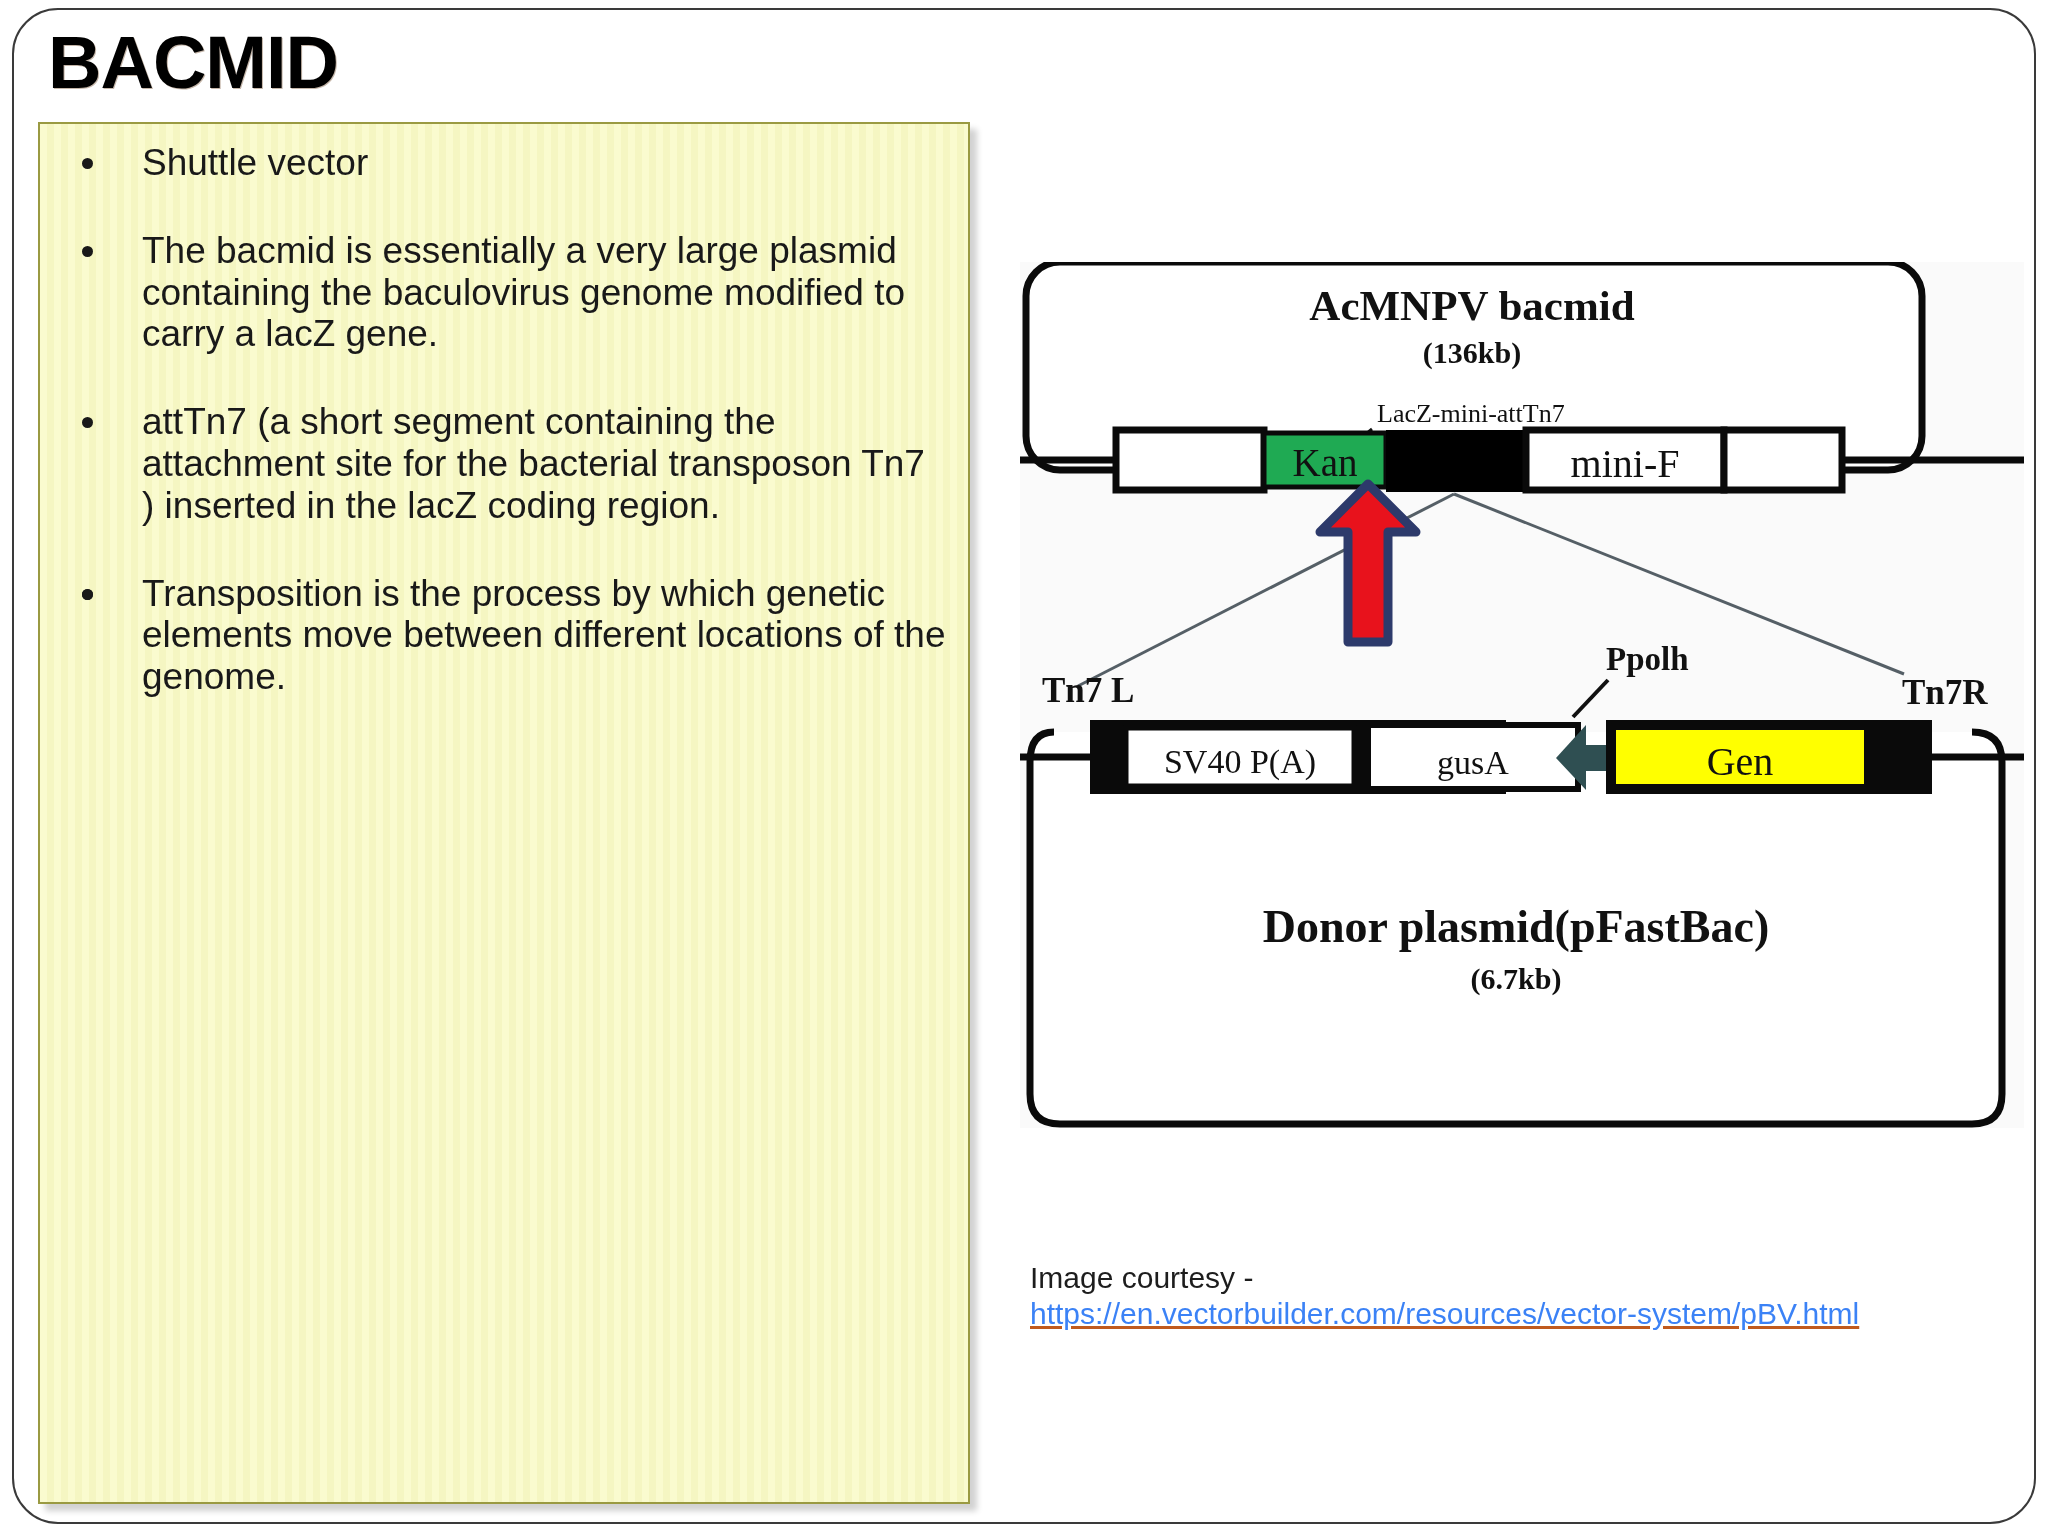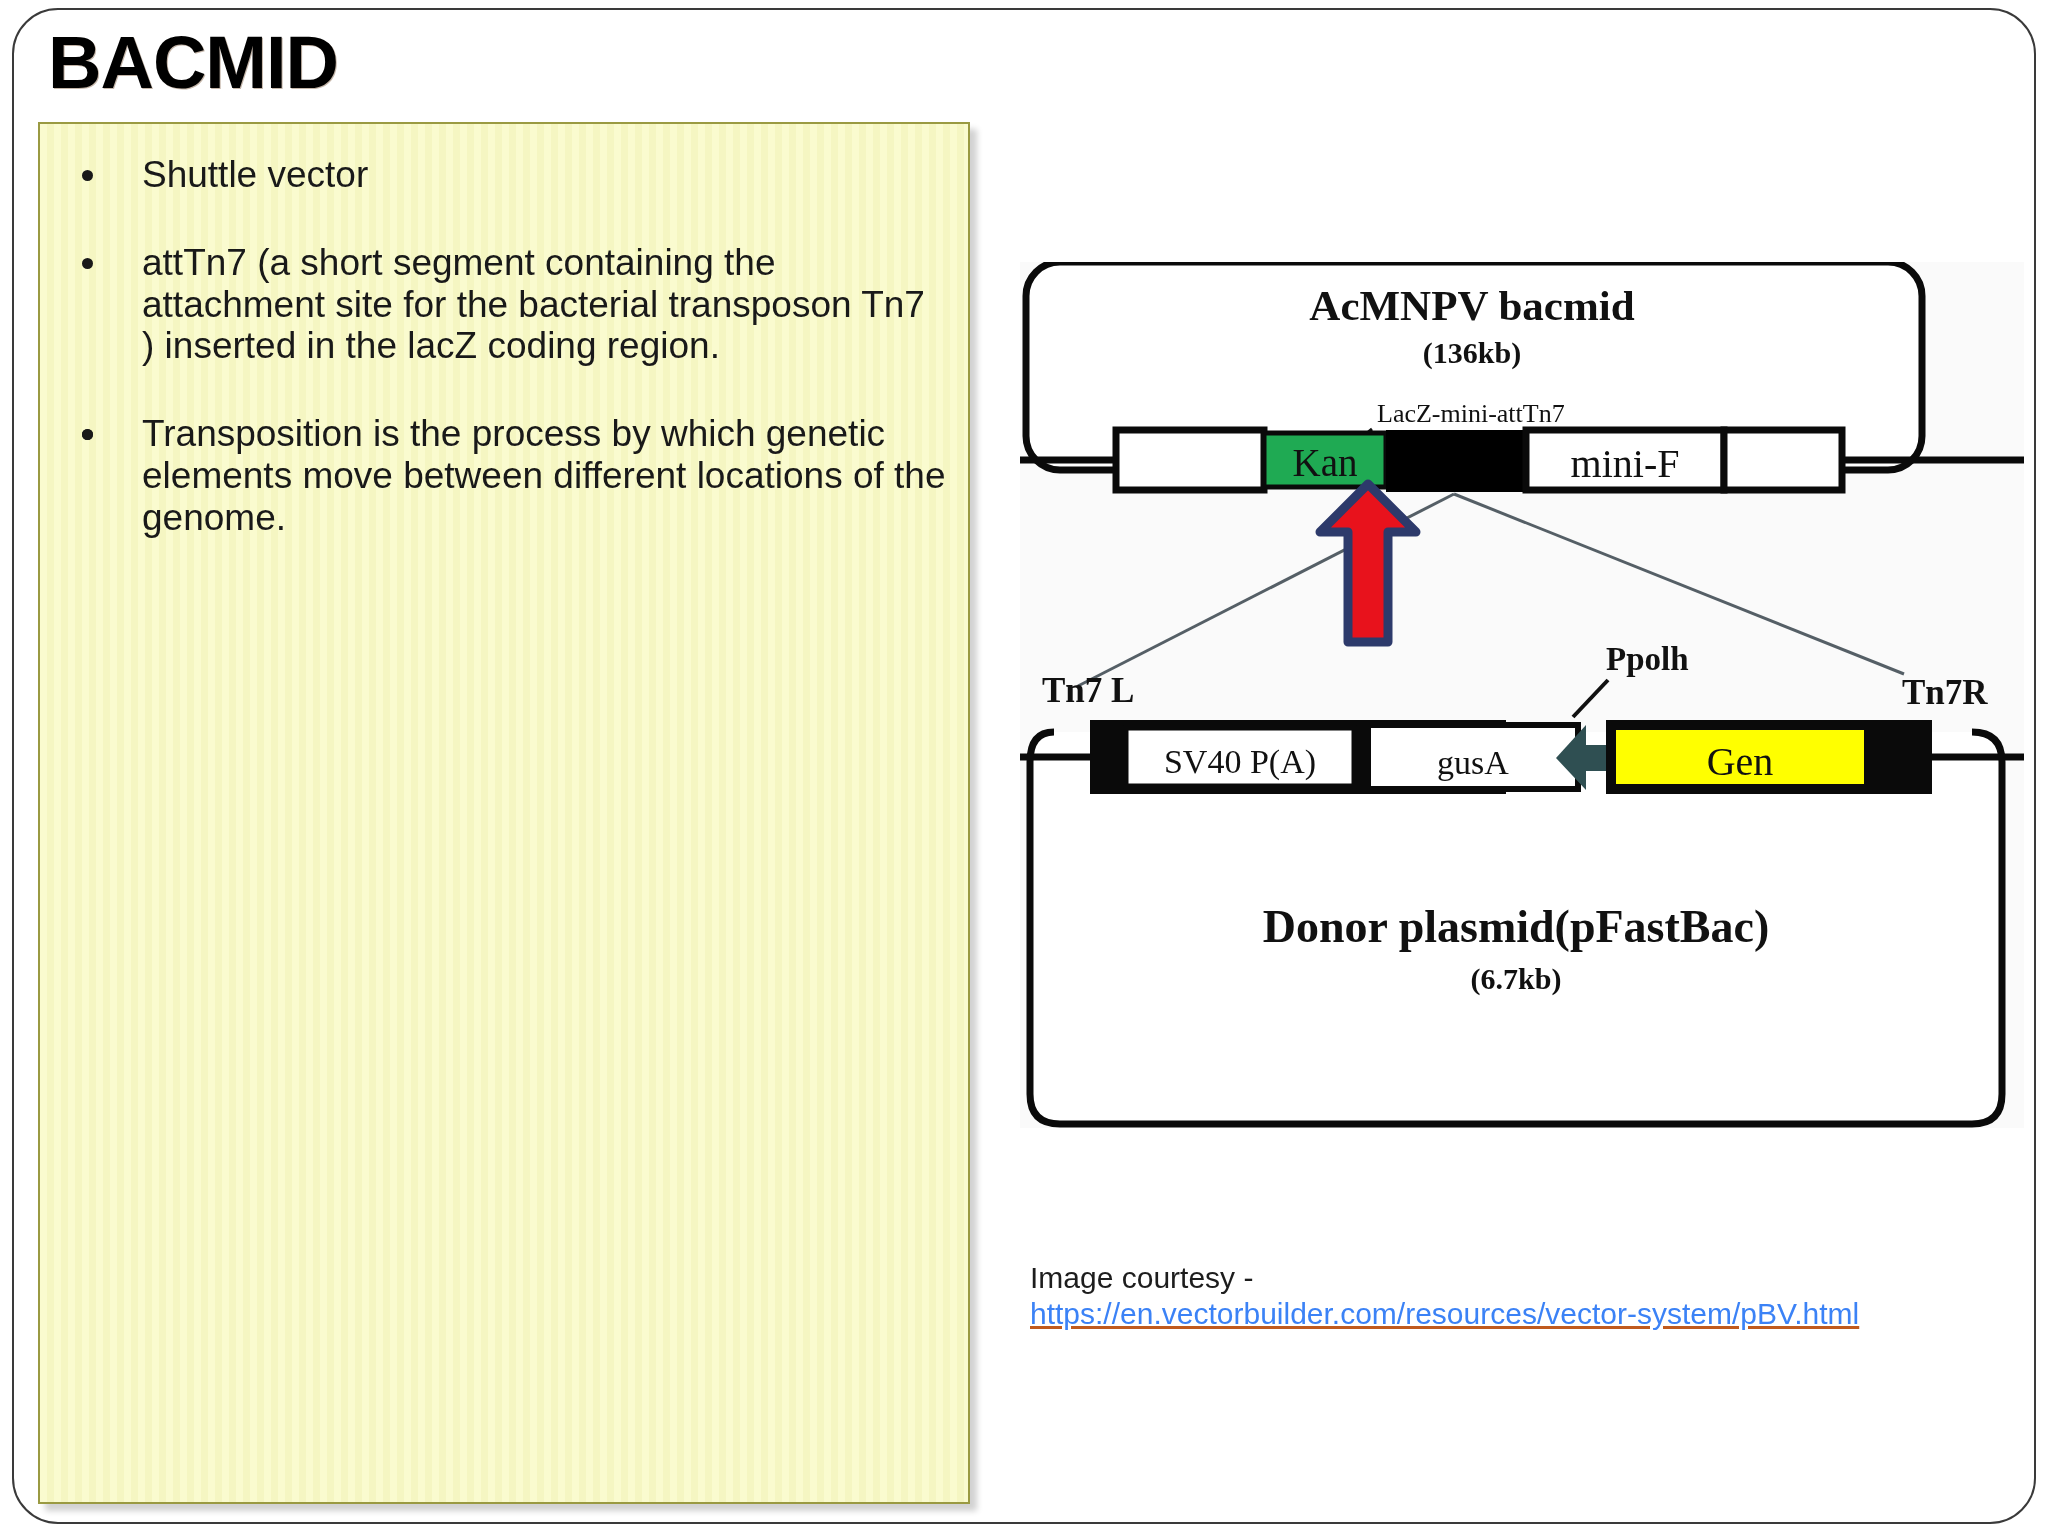--- a/index.html
+++ b/index.html
@@ -59,21 +59,21 @@
     padding: 18px 22px 0 22px;
   }
   ul.bullets {
     list-style: none;
     margin: 0;
     padding: 0;
   }
   ul.bullets > li {
     position: relative;
     padding-left: 80px;
-    margin: 12px 0 46px 0;
+    margin: 0 0 46px 0;
     font-size: 37px;
     line-height: 1.13;
     color: #191919;
     font-family: "Liberation Sans", sans-serif;
   }
   ul.bullets > li .dot {
     position: absolute;
     left: 20px;
     top: 16px;
     width: 11px;
@@ -120,20 +120,24 @@
   <div id="title">BACMID</div>
 
   <div id="notes">
     <ul class="bullets">
       <li>
         <span class="dot"></span>
         <span>Shuttle vector</span>
       </li>
       <li>
         <span class="dot"></span>
+        <span>The bacmid is essentially a very large plasmid containing the baculovirus genome modified to carry a lacZ gene.</span>
+      </li>
+      <li>
+        <span class="dot"></span>
         <span>attTn7  (a short segment containing the attachment site for the bacterial transposon Tn7 ) inserted in the lacZ coding region.</span>
       </li>
       <li>
         <span class="dot"></span>
       </li>
       <li>
         <span class="dot"></span>
         <span>Transposition is the process by which genetic elements move between different locations of the genome.</span>
       </li>
     </ul>

